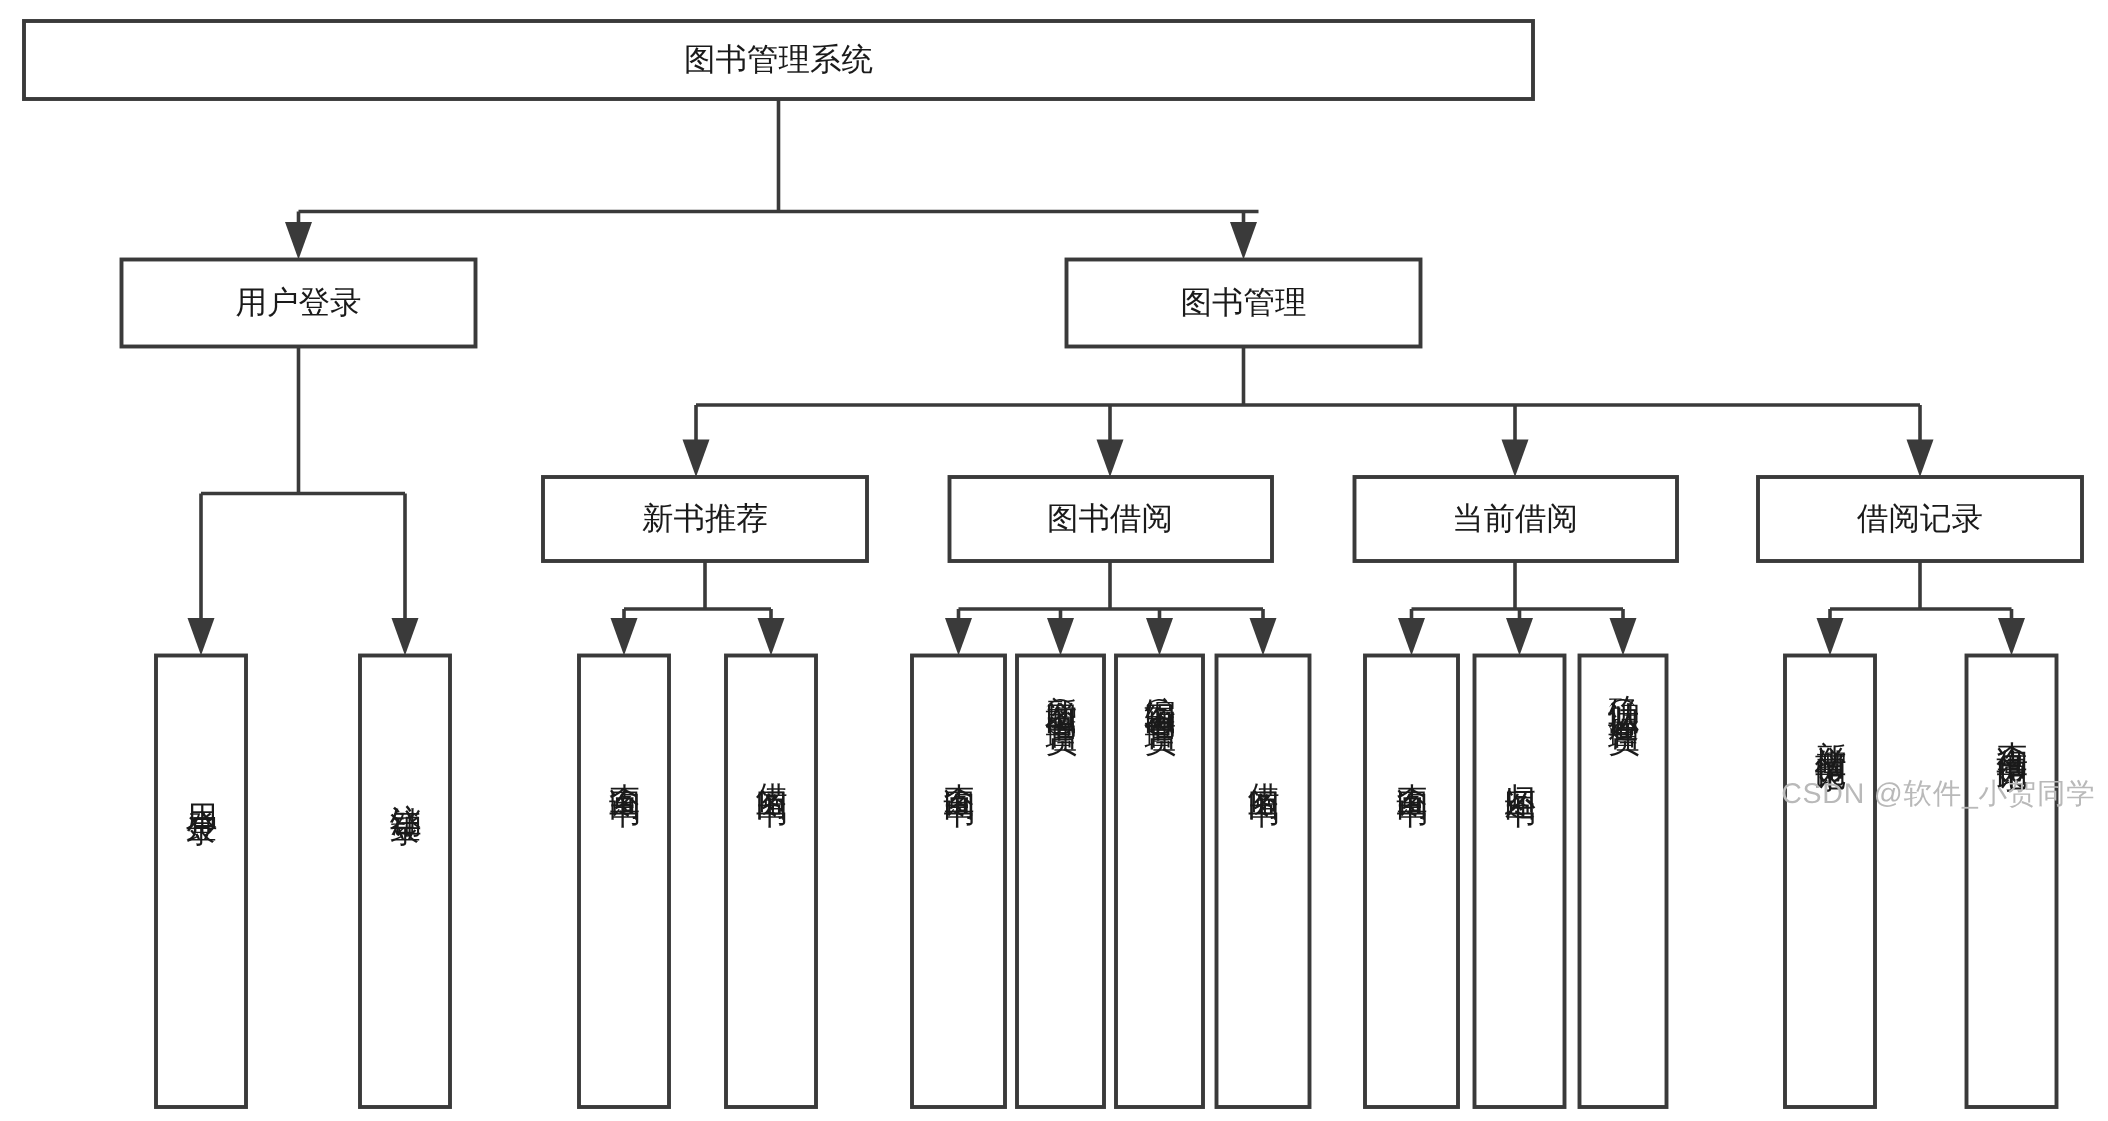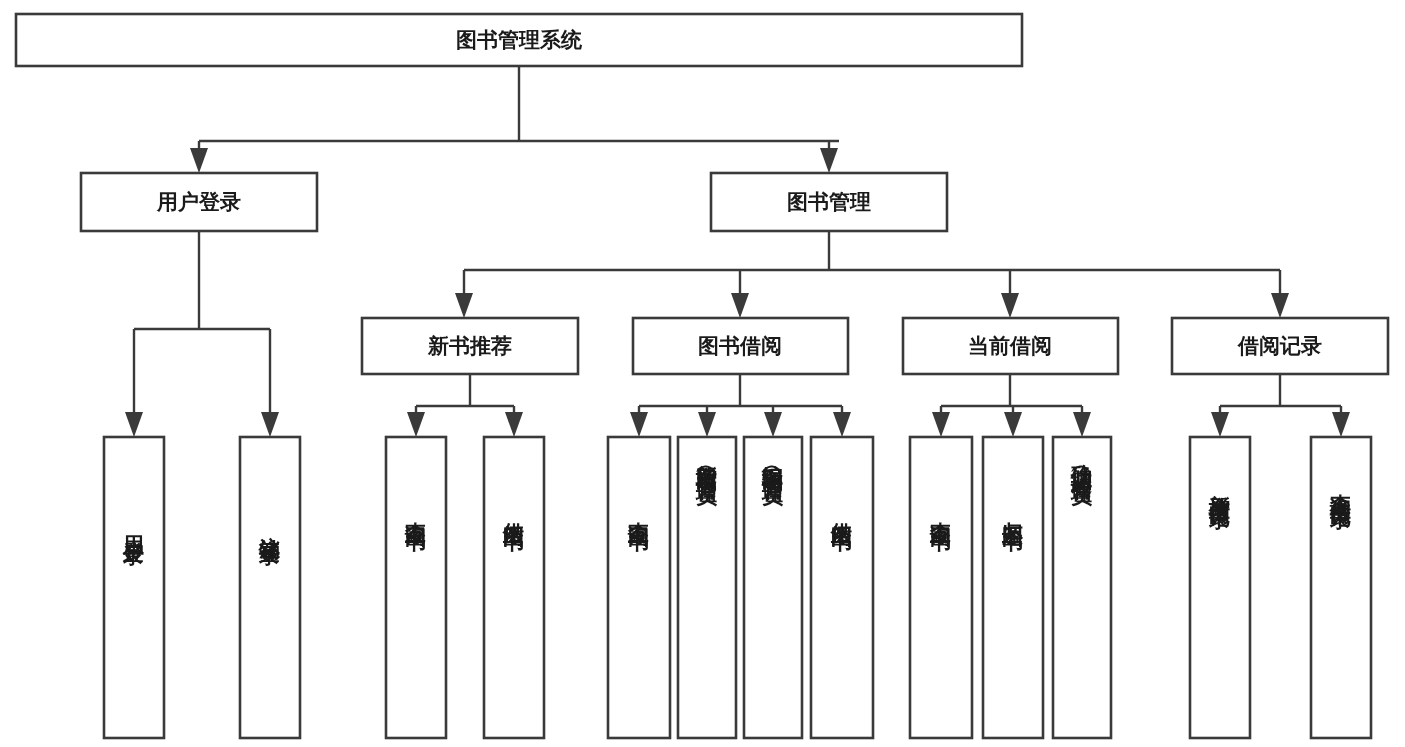--- a/index.html
+++ b/index.html
@@ -11,21 +11,20 @@
     width: 1405px;
     height: 747px;
     font-family: "Liberation Sans", "DejaVu Sans", sans-serif;
     overflow: hidden;
     position: relative;
   }
   #diagram-root {
     position: relative;
     width: 1405px;
     height: 548px;
-    font-weight: bold;
   }
   svg.diagram-canvas {
     position: absolute;
     top: 0;
     left: 0;
     width: 1405px;
     height: 747px;
   }
   .node-box {
     fill: #ffffff;
@@ -222,14 +221,15 @@
   <div class="vlabel-wrap" style="left:1053px; top:437px; width:58px; height:301px;">
     <span class="node-label-v" style="margin-top:10px;">确认归还（管理员）</span>
   </div>
   <div class="vlabel-wrap" style="left:1190px; top:437px; width:60px; height:301px;">
     <span class="node-label-v" style="margin-top:40px;">新增借阅记录</span>
   </div>
   <div class="vlabel-wrap" style="left:1311px; top:437px; width:60px; height:301px;">
     <span class="node-label-v" style="margin-top:40px;">查询借阅记录</span>
   </div>
 
+  <div class="watermark">CSDN @软件_小贺同学</div>
 
 </div>
 
 </body></html>

